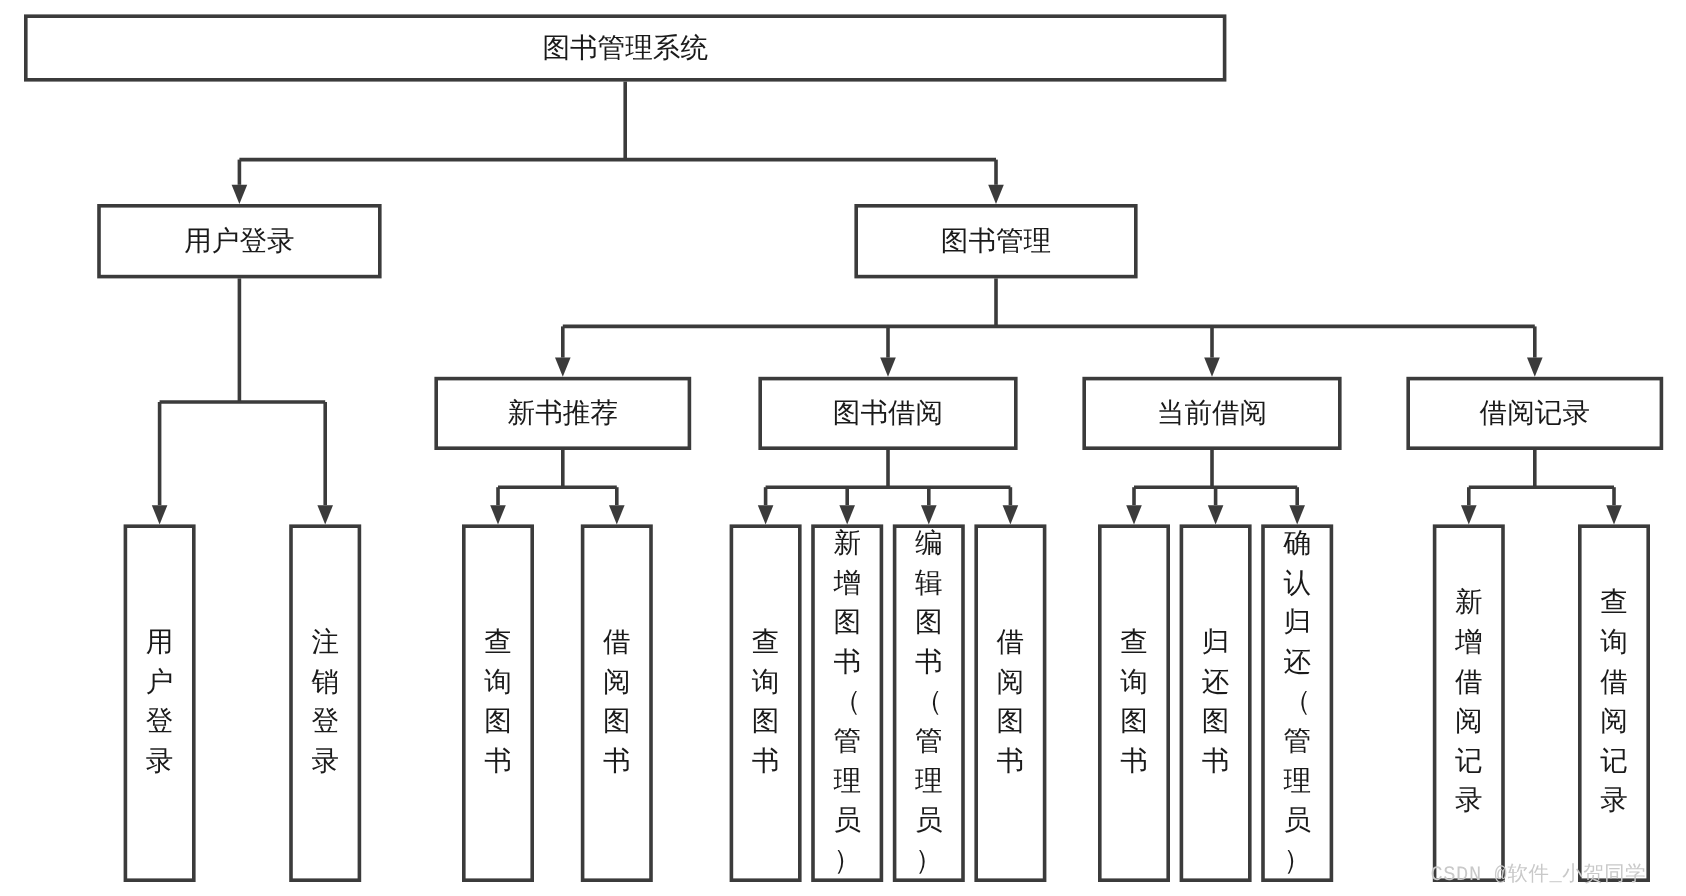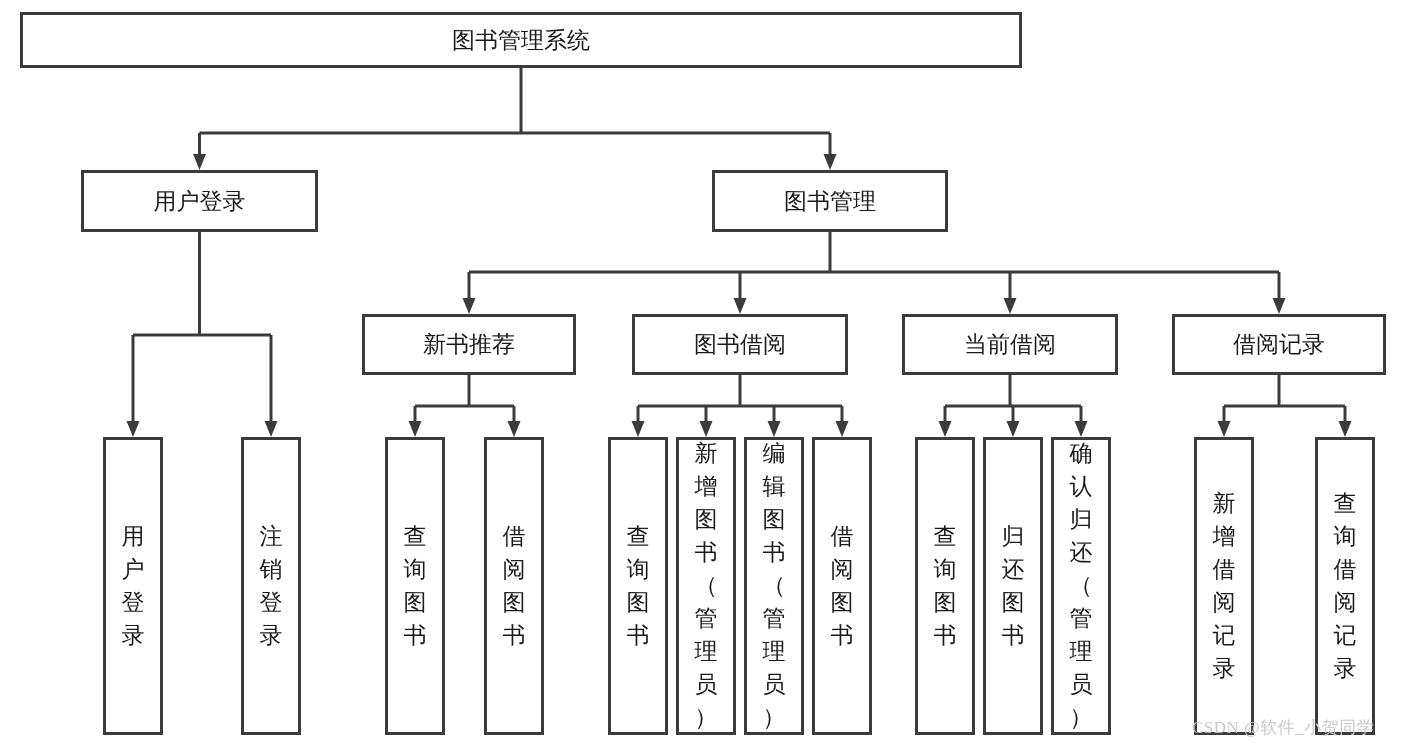--- a/index.html
+++ b/index.html
@@ -52,21 +52,21 @@
   .node-label-v {
     font-family: "DejaVu Sans", "Liberation Sans", sans-serif;
     font-size: 23px;
     fill: #1a1a1a;
     text-anchor: middle;
     dominant-baseline: middle;
     white-space: pre;
   }
   .watermark-text {
     position: absolute;
-    font-family: Liberation Serif, serif;
+    font-family: Liberation Mono, monospace;
     font-size: 17px;
     color: #c9c9c9;
     left: 1192px;
     top: 716px;
     letter-spacing: 0.5px;
     user-select: none;
     white-space: nowrap;
   }
 </style>
 </head>

